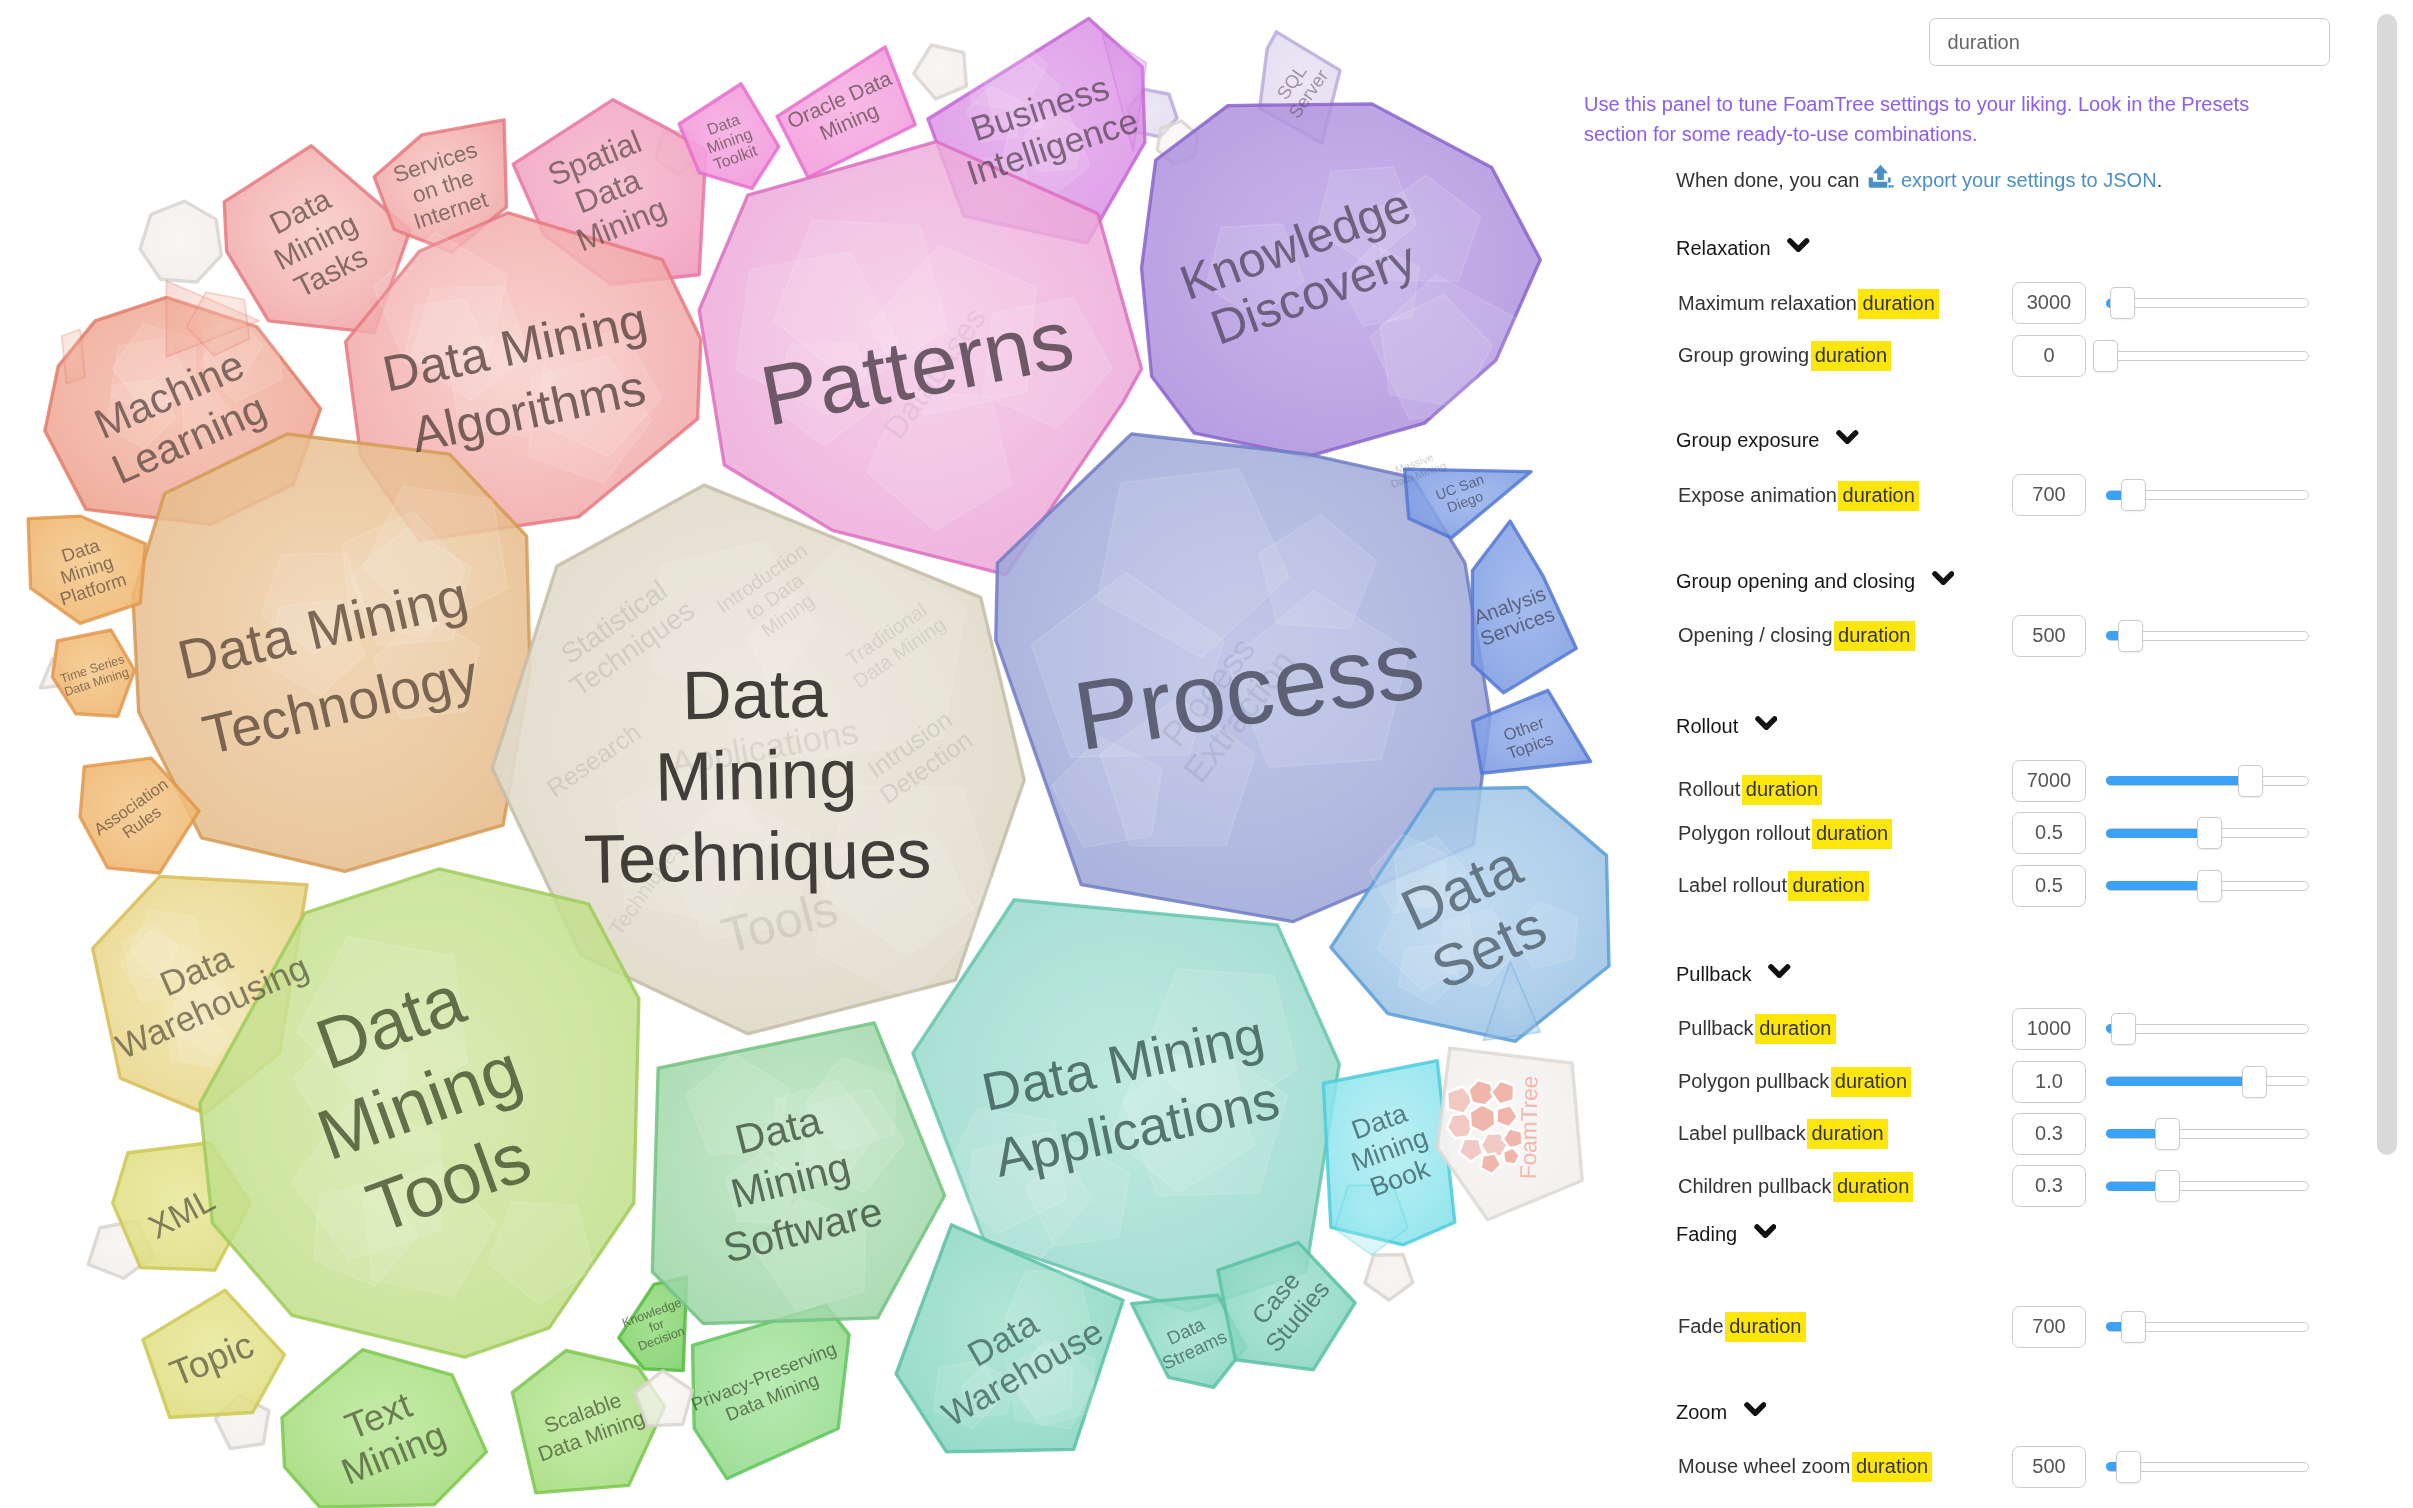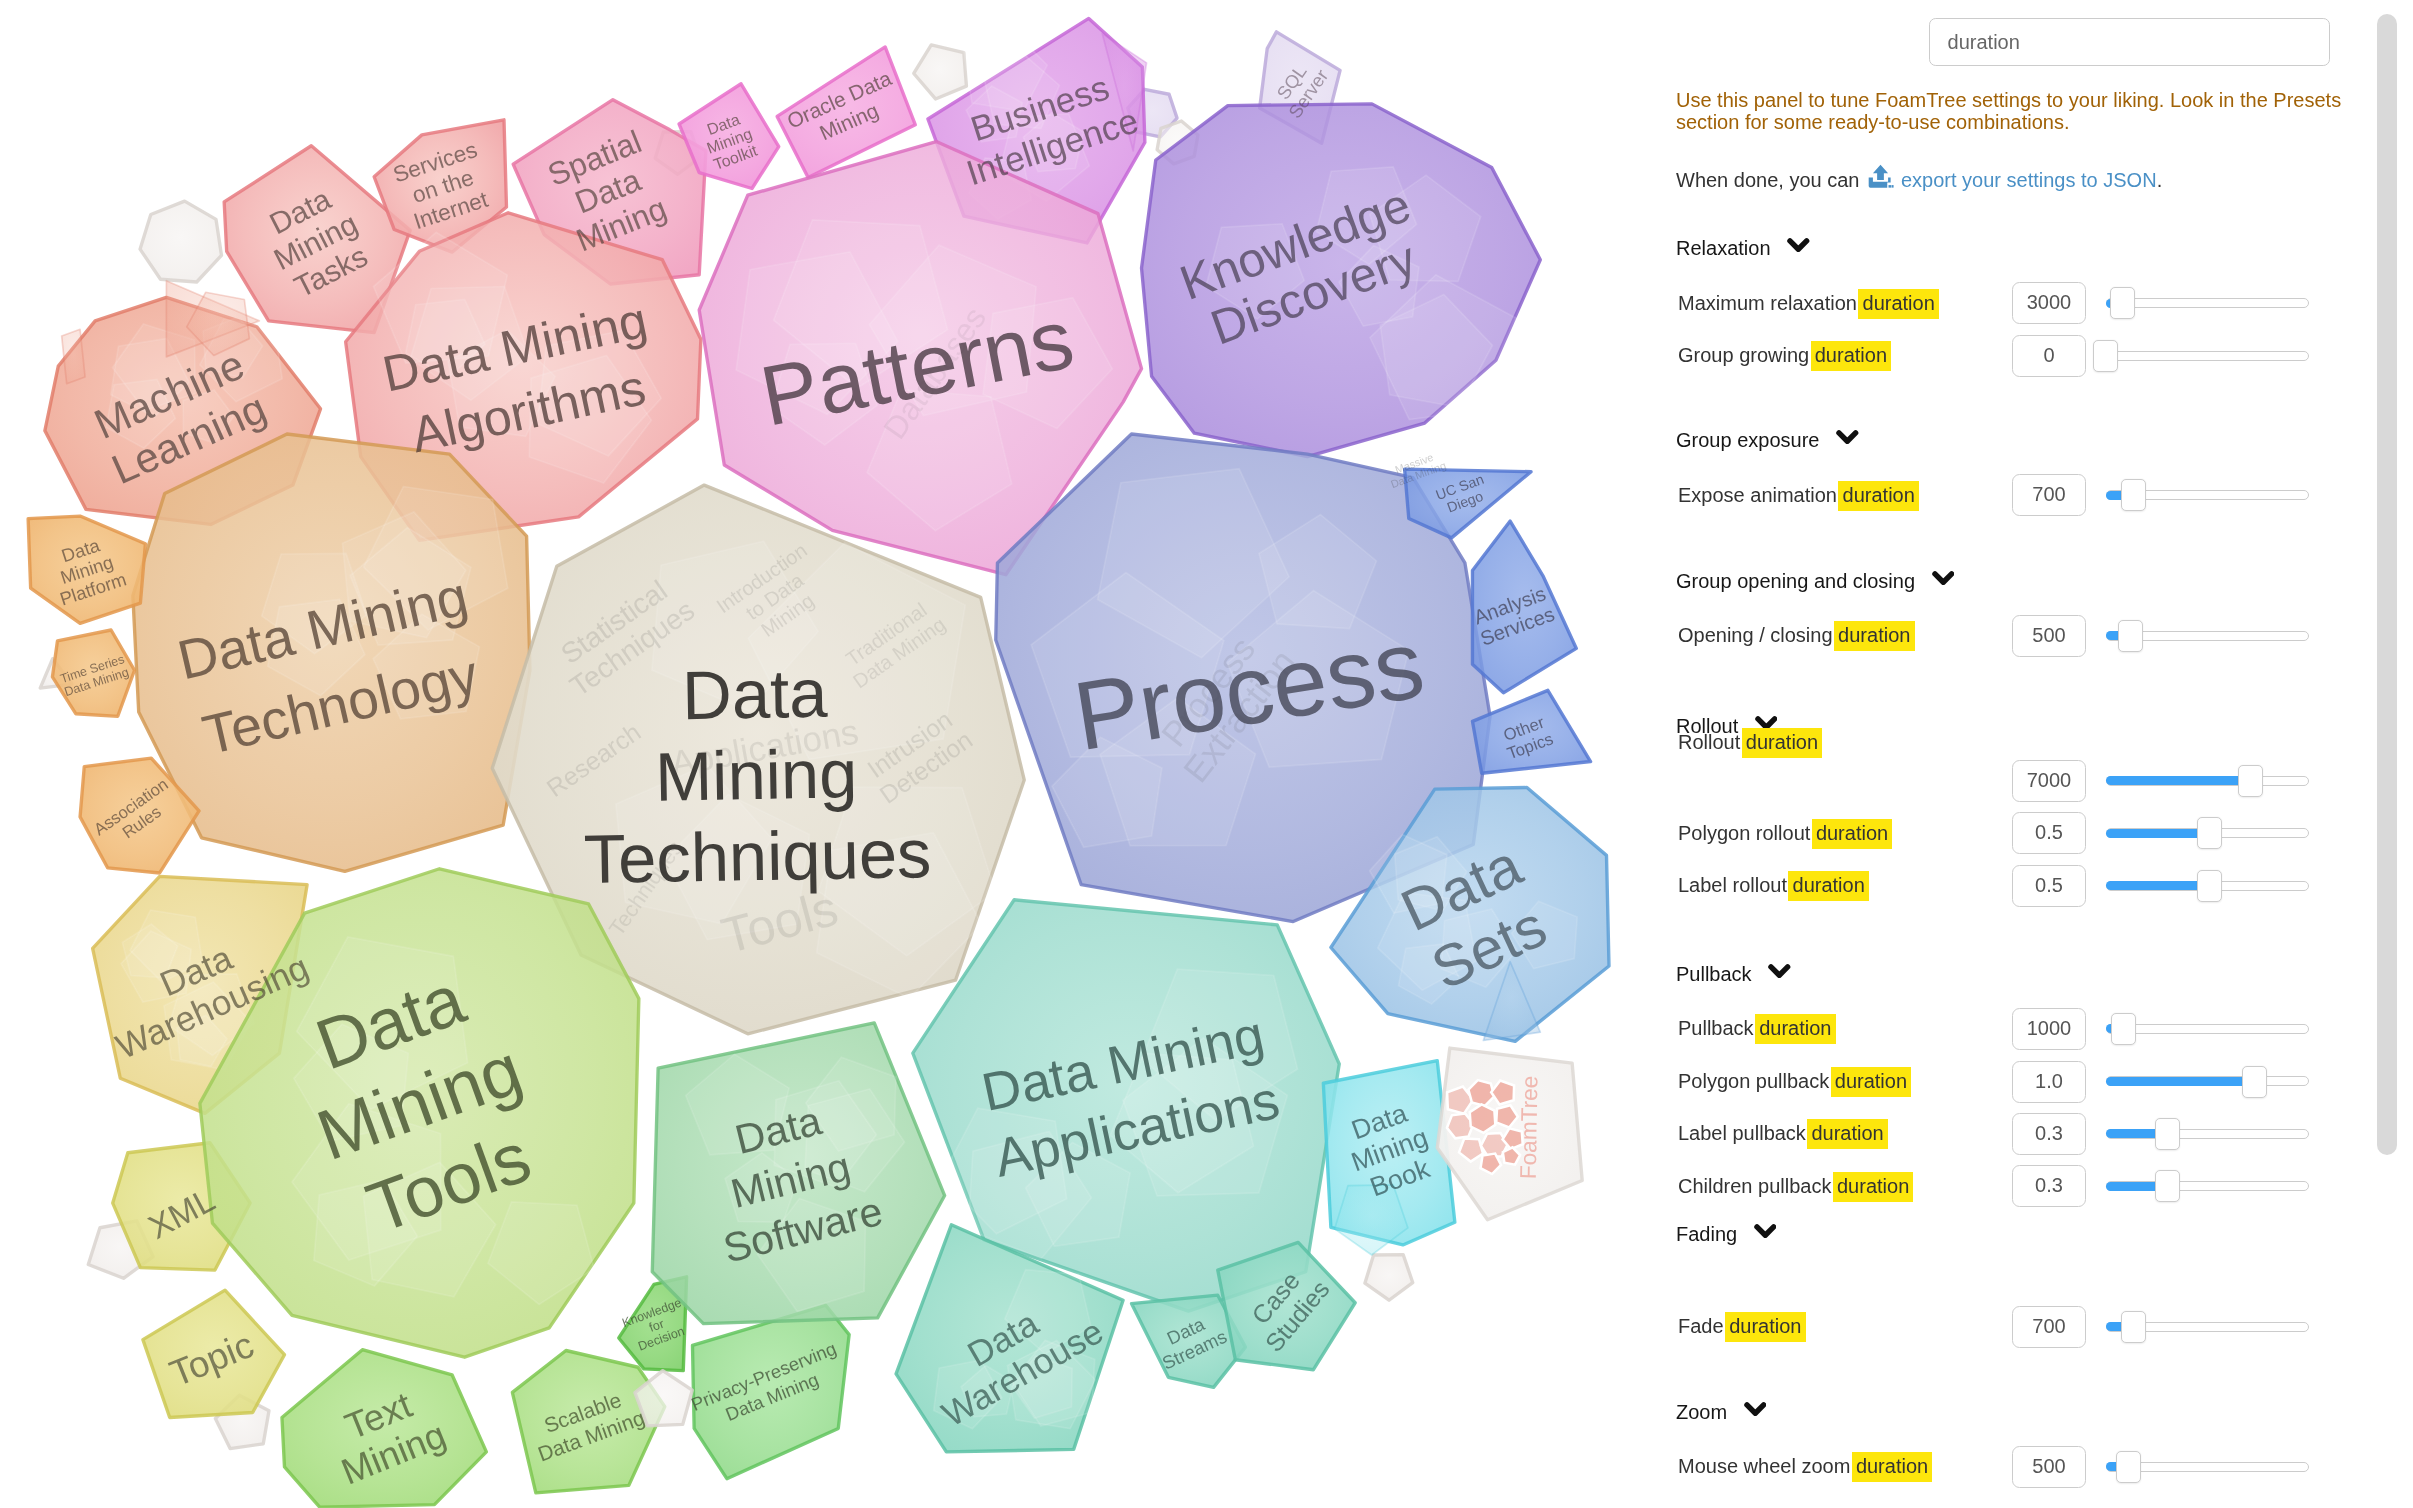--- a/index.html
+++ b/index.html
@@ -1,16 +1,16 @@
 <!DOCTYPE html>
 <html style="font-size:13.4px"><head><meta charset="utf-8"><style>
 *{margin:0;padding:0;box-sizing:border-box}
 html,body{width:2413px;height:1508px;background:#fff;font-family:"Liberation Sans",sans-serif;overflow:hidden;position:relative}
 .search{position:absolute;left:1929px;top:18.4px;width:401px;height:48px;border:1.7px solid #ccc;border-radius:6.7px;font-family:"Liberation Sans",sans-serif;font-size:20px;color:#666;padding-left:17.6px;outline:none;background:#fff}
-.p1{position:absolute;left:1676px;top:89px;font-size:20px;line-height:22px;color:#a16207;white-space:nowrap}
+.p1{position:absolute;left:1584px;top:89px;font-size:20px;line-height:30px;color:#8b5cf6;white-space:nowrap}
 .p2{position:absolute;left:1676px;top:164px;font-size:20px;line-height:31px;color:#333;white-space:nowrap}
 .p2 .up{vertical-align:-4.2px;margin-left:1.7px;margin-right:1.7px}
 .lnk{color:#4a90c6}
 .hdr{position:absolute;left:1676px;font-size:20px;color:#171717;white-space:nowrap;line-height:37px}
 .hdr .chev{margin-left:11px;vertical-align:2.5px}
 .rowlab{position:absolute;left:1678px;font-size:20px;color:#333;white-space:nowrap;height:35px;line-height:35px}
 .hl{background:#fde60c;padding:3.4px 4.2px 5px 4.2px;margin:0 -4.2px}
 .inp{position:absolute;left:2012px;width:74px;height:42px;border:1.7px solid #ccc;border-radius:7.5px;font-size:20px;color:#555;text-align:center;line-height:39px;background:#fff}
 .track{position:absolute;left:2106px;width:203px;height:10px;border:1.7px solid #ccc;border-radius:5px;background:#fff}
 .fill{position:absolute;left:2106px;height:9.2px;border-radius:5px;background:#3ba2f7}
@@ -520,21 +520,21 @@
       <path d="M3.5 3.5 L13.5 13.5 L23.5 3.5" fill="none" stroke="#101010" stroke-width="6.5" stroke-linecap="round" stroke-linejoin="round"></path>
     </svg></div>
 <div class="rowlab" style="top:618px">Opening / closing <span class="hl">duration</span></div>
 <div class="inp" style="top:615px">500</div>
 <div class="track" style="top:631px"></div>
 <div class="fill" style="top:631px;width:24px"></div>
 <div class="thumb" style="top:620px;left:2118px"></div>
 <div class="hdr" style="top:708px">Rollout <svg class="chev" width="22.6" height="15" viewBox="0 0 27 18">
       <path d="M3.5 3.5 L13.5 13.5 L23.5 3.5" fill="none" stroke="#101010" stroke-width="6.5" stroke-linecap="round" stroke-linejoin="round"></path>
     </svg></div>
-<div class="rowlab" style="top:725px">Rollout <span class="hl">duration</span></div>
+<div class="rowlab" style="top:772px">Rollout <span class="hl">duration</span></div>
 <div class="inp" style="top:760px">7000</div>
 <div class="track" style="top:776px"></div>
 <div class="fill" style="top:776px;width:145px"></div>
 <div class="thumb" style="top:765px;left:2238px"></div>
 <div class="rowlab" style="top:816px">Polygon rollout <span class="hl">duration</span></div>
 <div class="inp" style="top:812px">0.5</div>
 <div class="track" style="top:828px"></div>
 <div class="fill" style="top:829px;width:104px"></div>
 <div class="thumb" style="top:817px;left:2197px"></div>
 <div class="rowlab" style="top:868px">Label rollout <span class="hl">duration</span></div>

